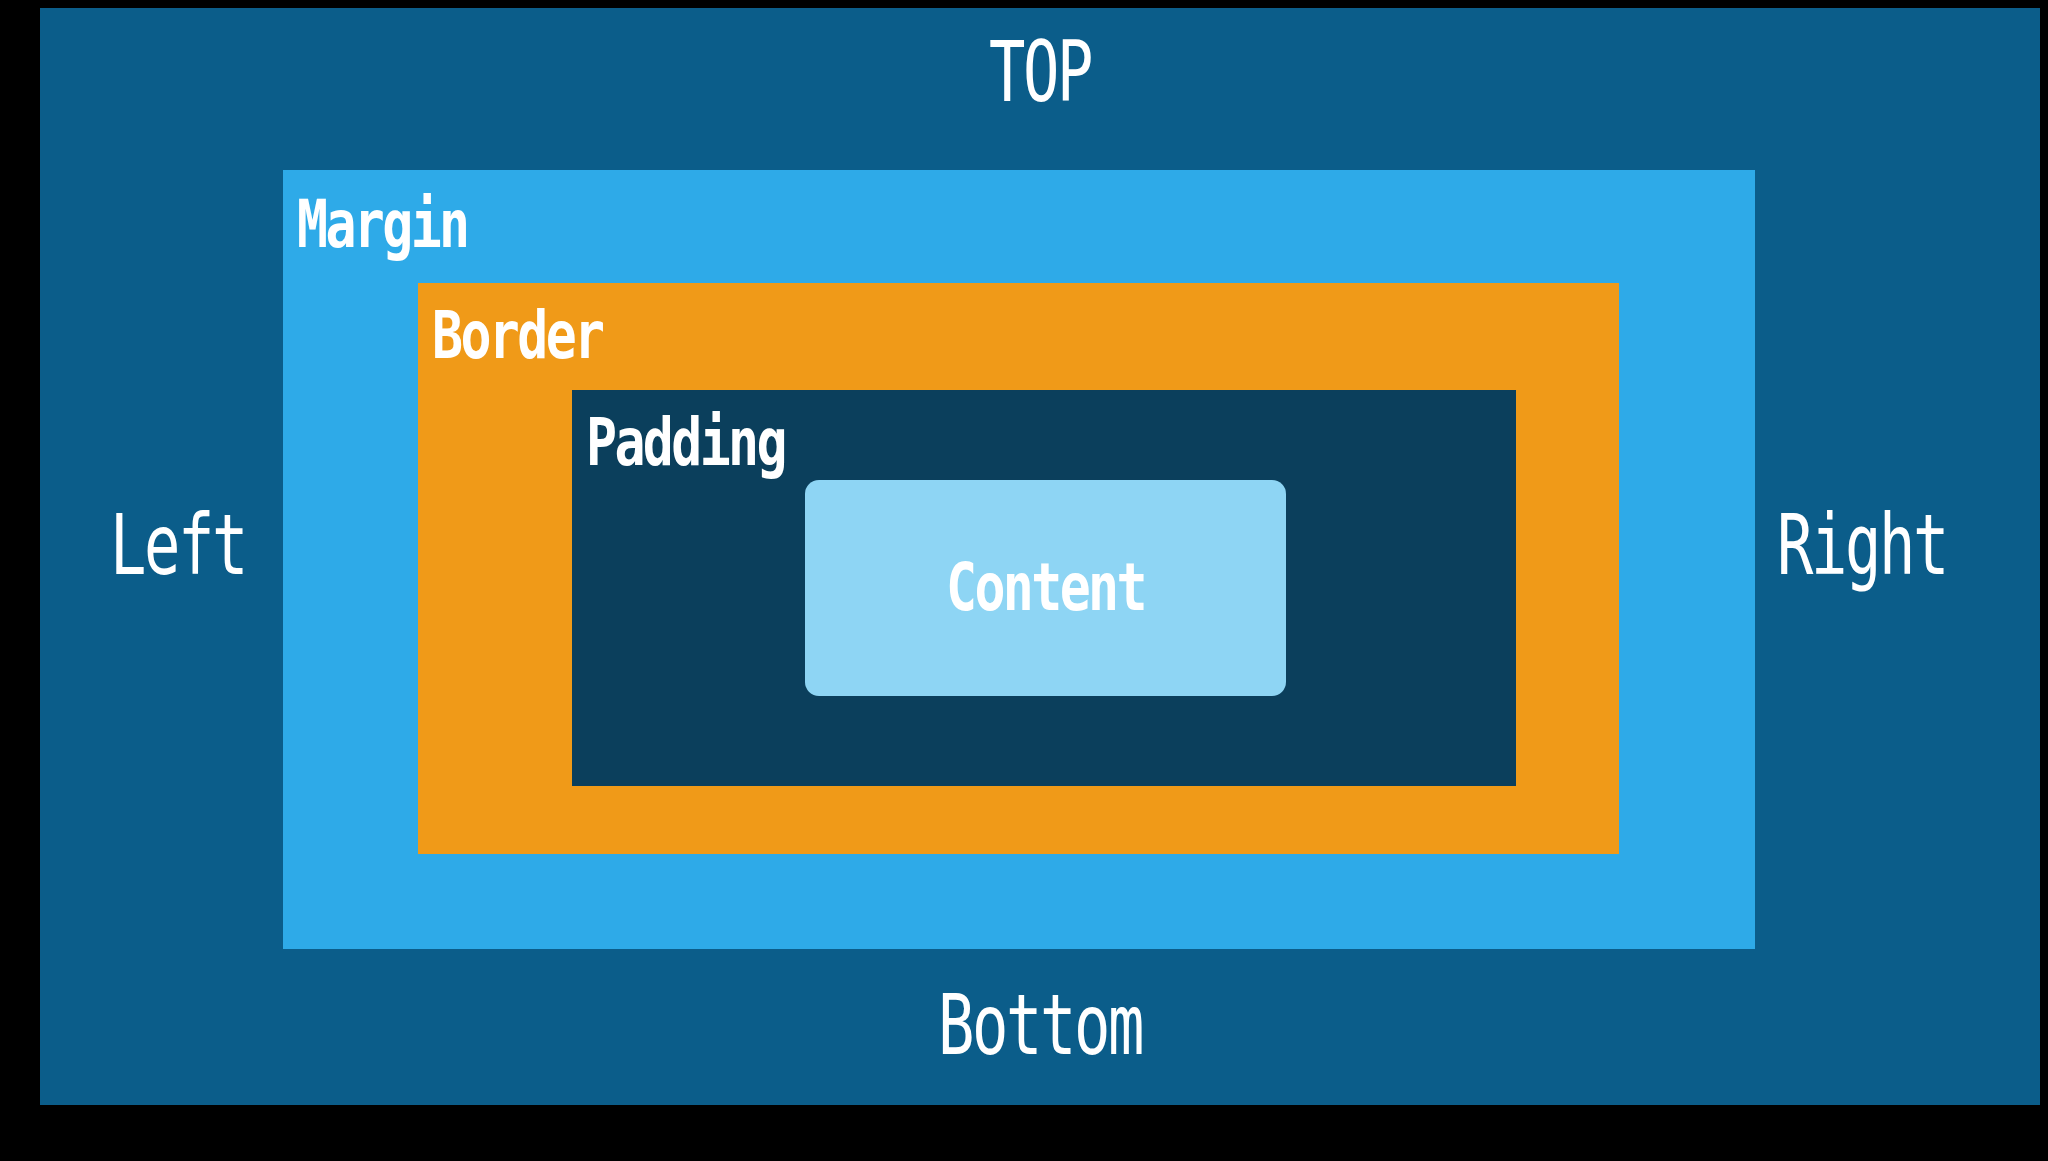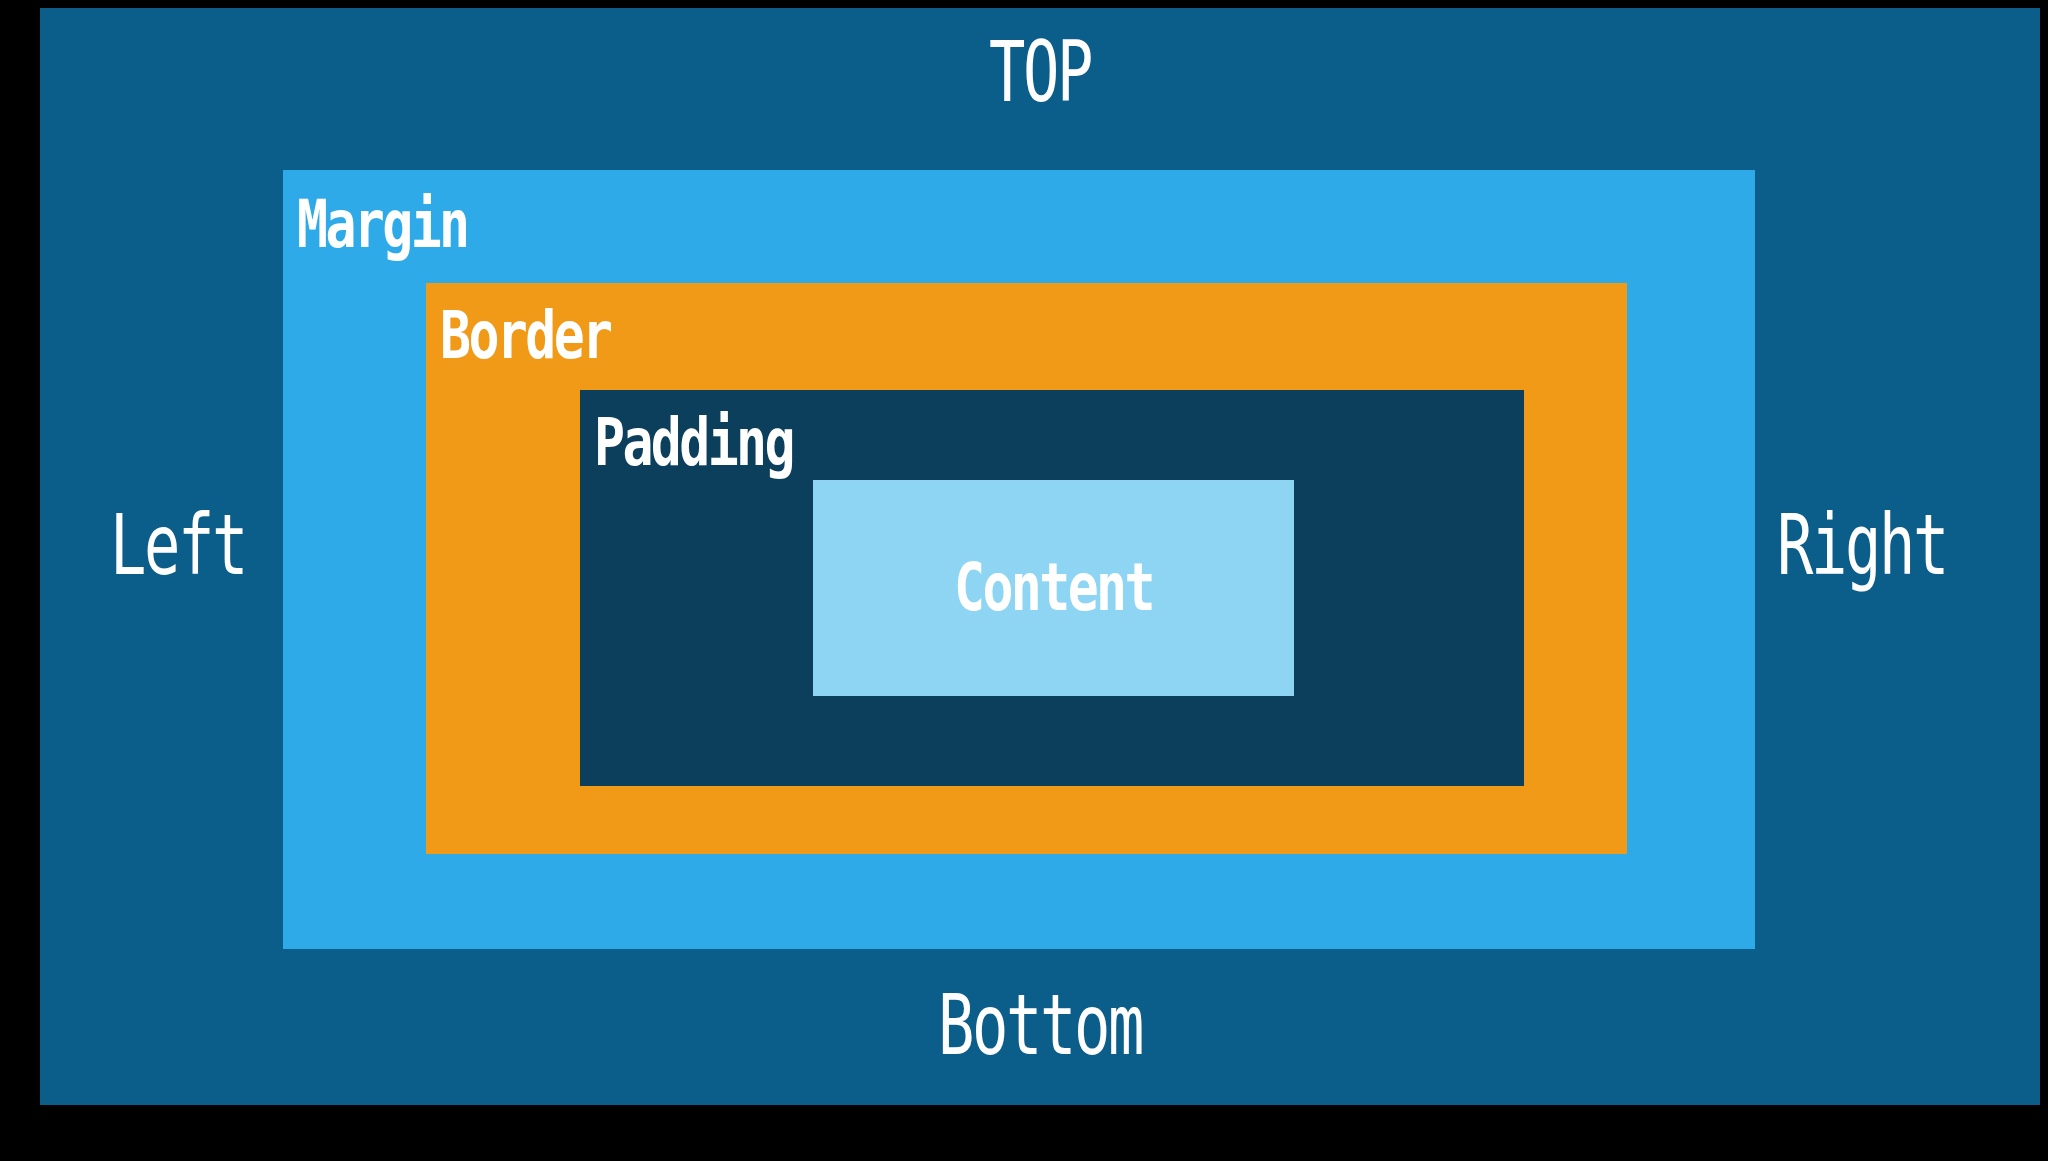--- a/index.html
+++ b/index.html
@@ -83,37 +83,37 @@
     width:1472px; height:779px;
     background:#2eaae8;
   }
   #box-margin > .box-label { left:14px; top:22px; }
 
   
   #box-border {
     left:135px; top:113px;
     width:1201px; height:571px;
     background:#f09a18;
-    margin-left:8px;
   }
   #box-border > .box-label { left:14px; top:20px; }
 
   
   #box-padding {
     left:154px; top:107px;
     width:944px; height:396px;
     background:#0b3f5c;
   }
   #box-padding > .box-label { left:14px; top:20px; }
 
   
   #box-content {
     left:233px; top:90px;
     width:481px; height:216px;
     background:#8ed5f4;
+    border-radius:14px;
   }
   #label-content {
     position:absolute;
     left:0; right:0; top:75px;
     text-align:center;
     color:#ffffff;
     font-family:"DejaVu Sans Mono", monospace;
     font-weight:700;
     font-size:66px;
     line-height:1;

